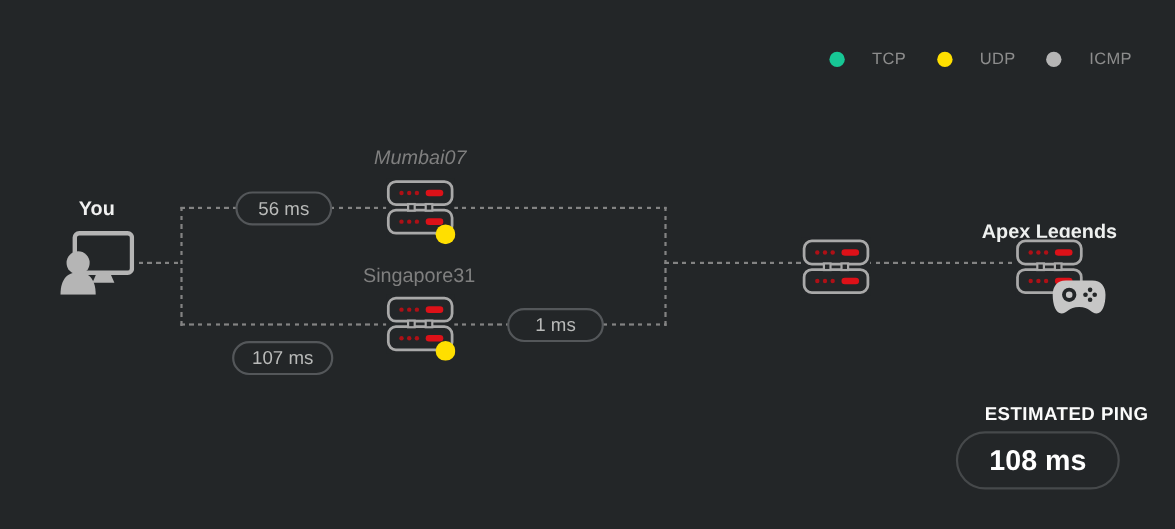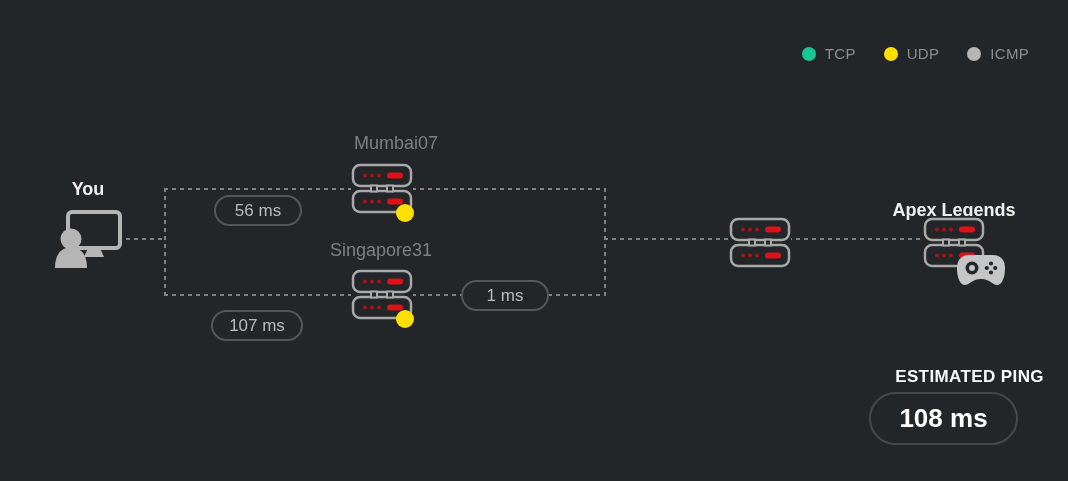--- a/index.html
+++ b/index.html
@@ -14,21 +14,21 @@
     position: absolute; left: 0; top: 0;
     width: 1068px; height: 481px;
     background: #232628;
   }
 
   
   .legend {
     position: absolute; top: 45px; right: 39px;
     display: flex; align-items: center; gap: 28px;
   }
-  .legend-item { display: flex; align-items: center; gap: 9px; }
+  .legend-item { display: flex; align-items: center; gap: 25px; }
   .legend-dot { width: 14px; height: 14px; border-radius: 50%; }
   .dot-tcp  { background: #17c795; }
   .dot-udp  { background: #ffdf00; }
   .dot-icmp { background: #b5b5b5; }
   .legend-label { color: #8d8d8d; font-size: 15px; letter-spacing: .3px; }
 
   
   .hline {
     position: absolute; height: 2px;
     background: repeating-linear-gradient(90deg, #838383 0 4px, transparent 4px 8px);
@@ -52,30 +52,30 @@
   .you-icon { position: absolute; left: 54px; top: 210px; }
 
   
   .pill {
     position: absolute; height: 31px;
     border: 2px solid #54575a; border-radius: 16px;
     background: #232628; color: #b9bab9;
     font-size: 17px; display: flex; align-items: center; justify-content: center;
     z-index: 3;
   }
-  .pill-56  { left: 214px; top: 174px; width: 88px; margin-top: 21px; }
+  .pill-56  { left: 214px; top: 174px; width: 88px; }
   .pill-54  { left: 461px; top: 174px; width: 88px; }
   .pill-107 { left: 211px; top: 280px; width: 92px; margin-top: 30px; }
   .pill-1   { left: 461px; top: 280px; width: 88px; }
 
   
   .node-label { position: absolute; text-align: center; font-size: 18px; }
   .label-dim    { color: #7f7f7f; font-weight: 400; }
   .label-bright { color: #eef0ef; font-weight: 600; }
-  .lbl-mumbai    { left: 326px; top: 133px; width: 140px; }
+  .lbl-mumbai    { left: 312px; top: 133px; width: 140px; font-style: italic; }
   .lbl-singapore { left: 306px; top: 240px; width: 150px; }
   .lbl-exit      { left: 681px; top: 186px; width: 160px; }
   .lbl-game      { left: 874px; top: 186px; width: 160px; margin-top: 14px; }
 
   
   .server { position: absolute; z-index: 2; }
   .srv-mumbai    { left: 350px; top: 162px; }
   .srv-singapore { left: 350px; top: 268px; }
   .srv-exit      { left: 728px; top: 216px; }
   .srv-game      { left: 922px; top: 216px; }

